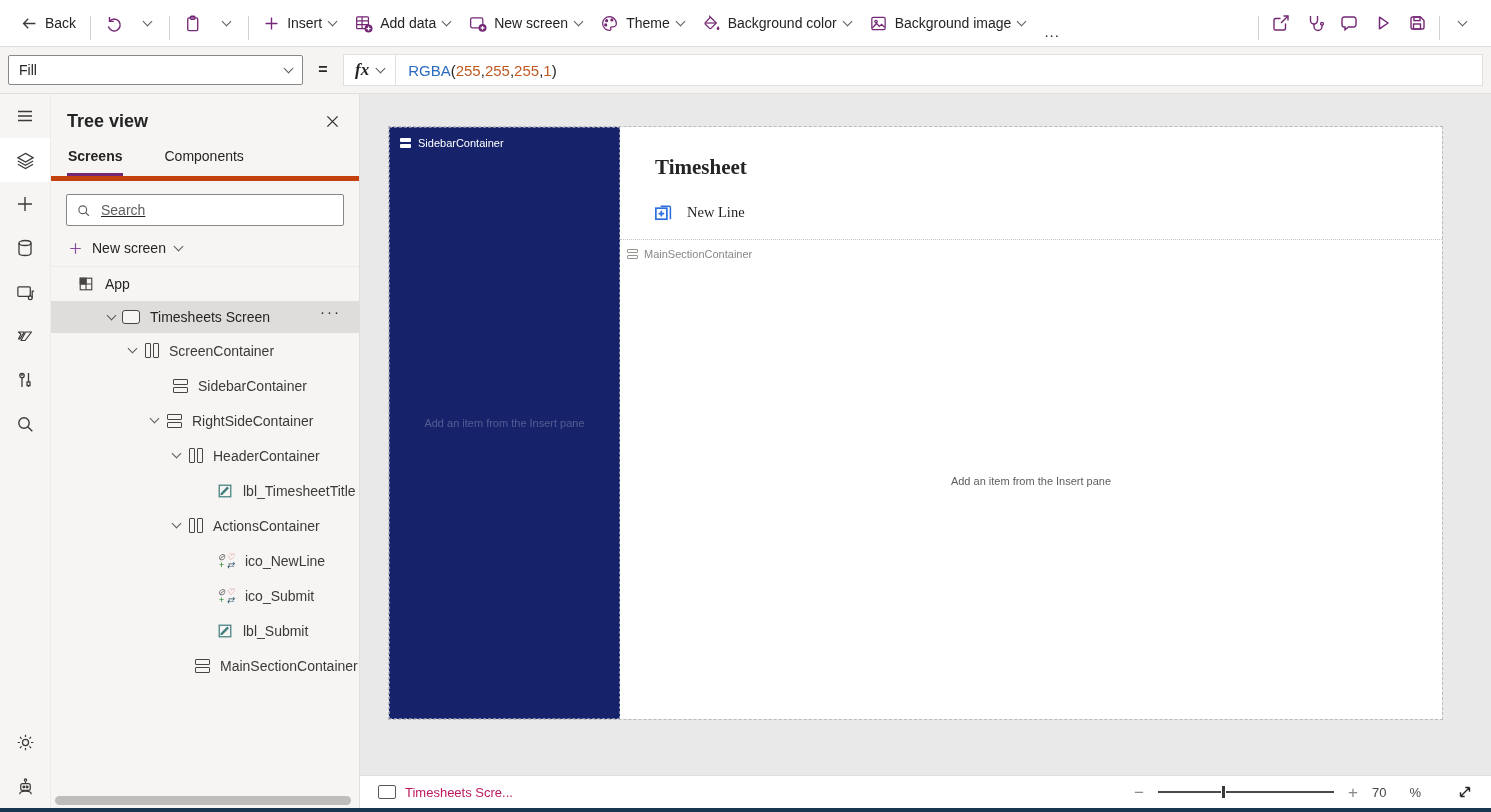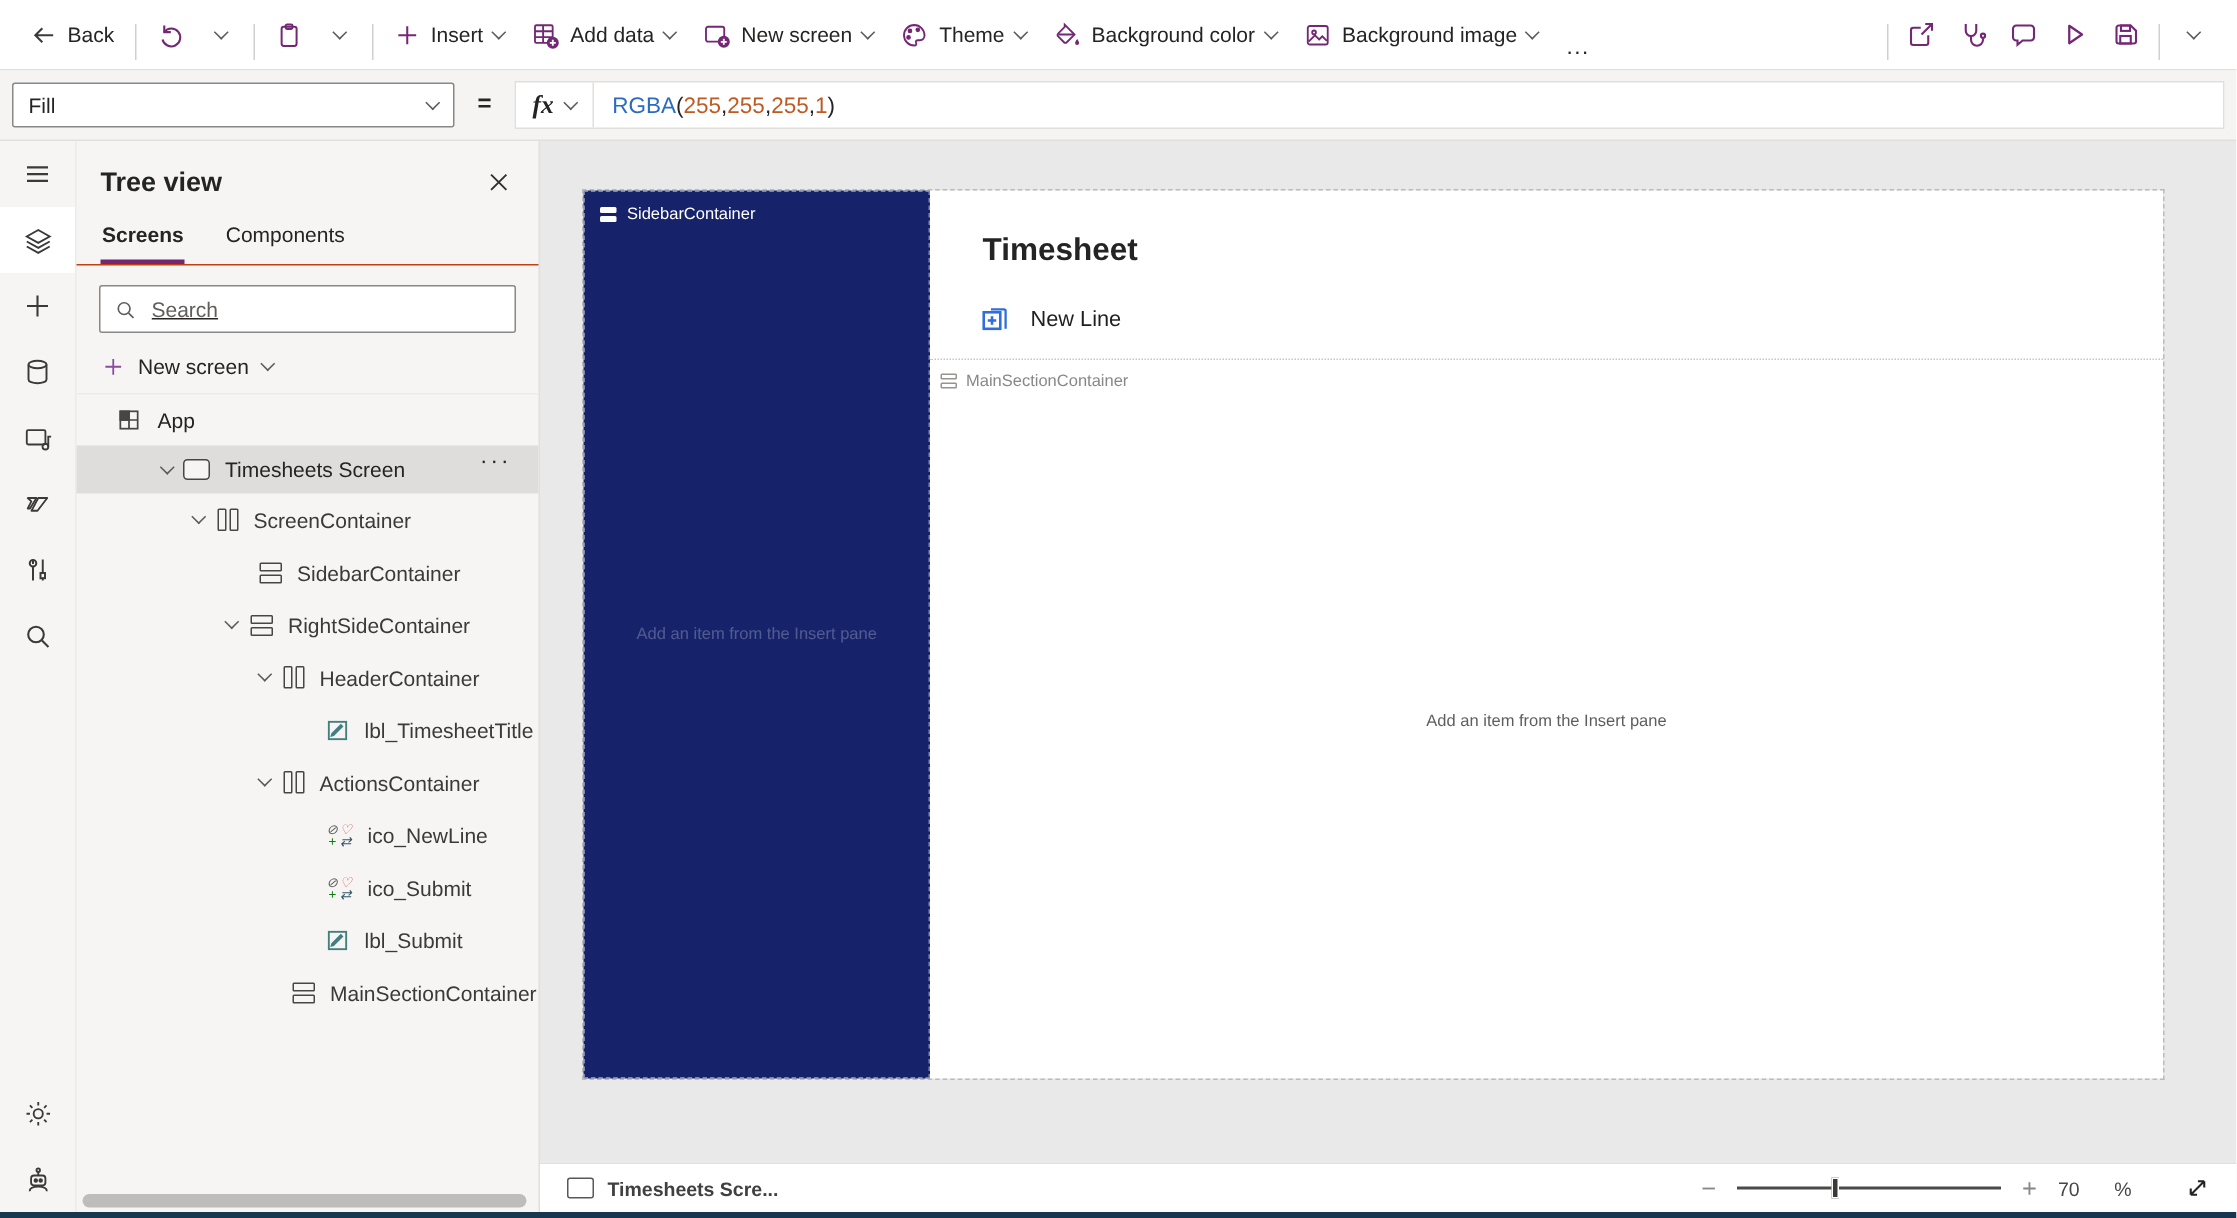--- a/index.html
+++ b/index.html
@@ -51,21 +51,21 @@
   .rail-spacer { margin-top:auto; }
 
   
   .tree-panel {
     position:absolute; top:94px; left:50px; width:310px; bottom:4px; background:#F6F5F4;
     border-left:1px solid #EDEBE9; border-right:1px solid #E1DFDD;
   }
   .tp-header { display:flex; align-items:center; justify-content:space-between; padding:16px 16px 4px 16px; }
   .tp-title { font-size:18px; font-weight:600; color:#242424; }
   .tp-close { width:22px; height:22px; display:flex; align-items:center; justify-content:center; cursor:pointer; }
-  .tp-tabs { display:flex; gap:26px; padding:0 16px; border-bottom:1px solid #c2410c; margin-top:6px;text-align:right; }
+  .tp-tabs { display:flex; gap:40px; padding:0 16px; border-bottom:5px solid #c2410c; margin-top:6px;text-align:right; }
   .tp-tab { font-size:14px; color:#252423; padding:6px 1px 9px 1px; cursor:pointer; border-bottom:3px solid transparent; }
   .tp-tab.selected { font-weight:700; border-bottom-color:#742774; }
   .search-box { margin:13px 15px 8px 15px; height:32px; background:#fff; border:1px solid #8A8886; border-radius:2px; display:flex; align-items:center; padding:0 9px; gap:8px;text-decoration:underline; }
   .search-box input { border:none; outline:none; background:transparent; font-size:14px; font-family:"Liberation Sans",sans-serif; flex:1; color:#252423; }
   .search-box input::placeholder { color:#605E5C; }
   .new-screen-btn { display:flex; align-items:center; gap:9px; padding:6px 17px 10px 17px; font-size:14px; cursor:pointer; }
   .app-row { display:flex; align-items:center; gap:11px; height:35px; padding-left:27px; border-top:1px solid #EDEBE9; font-size:14px; cursor:pointer; }
   .screen-row { display:flex; align-items:center; height:32px; background:#DEDDDC; font-size:14px; padding-left:57px; position:relative; cursor:pointer; }
   .screen-row .row-chev { margin-right:7px; }
   .screen-row .more { position:absolute; right:18px; top:2px; font-size:15px; letter-spacing:2px; color:#252423; cursor:pointer; }
@@ -83,32 +83,32 @@
 
   
   .canvas-area { position:absolute; top:94px; left:360px; right:0; bottom:4px; background:#E9E9E9; }
   .canvas { position:absolute; left:29px; top:33px; width:1053px; height:592px; background:#fff; outline:1px dashed #BDBBB9; }
   .sidebar-container { position:absolute; left:0; top:0; width:231px; height:592px; background:#16236B; border:1px dashed rgba(255,255,255,0.45); cursor:pointer; }
   .sc-label { position:absolute; top:9px; left:10px; display:flex; align-items:center; gap:7px; color:#fff; font-size:11px; }
   .hc-icon-white { display:flex; flex-direction:column; gap:2px; }
   .hc-icon-white i { width:11px; height:4px; background:#fff; border-radius:1px; }
   .sc-placeholder { position:absolute; top:289px; left:0; right:0; text-align:center; font-size:11px; color:rgba(255,255,255,0.25); }
   .rightside { position:absolute; left:231px; top:0; right:0; bottom:0; }
-  .rs-header { position:relative; height:113px; border-bottom:1px dotted #C8C6C4; }
+  .rs-header { position:relative; height:113px; border-bottom:1px dotted #C8C6C4;font-family:Liberation Serif, serif; }
   .rs-title { position:absolute; left:35px; top:28px; font-size:21px; font-weight:700; color:#242424; cursor:pointer; }
   .new-line { position:absolute; left:32px; top:74px; display:flex; align-items:center; gap:12px; cursor:pointer; }
   .new-line-label { font-size:14.5px; color:#1F1F1F; }
   .main-label { position:absolute; left:7px; top:121px; display:flex; align-items:center; gap:6px; color:#8A8886; font-size:11px; cursor:pointer; }
   .hc-icon-gray { display:flex; flex-direction:column; gap:2px; }
   .hc-icon-gray i { width:11px; height:4px; border:1px solid #97948F; border-radius:1px; }
   .rs-placeholder { position:absolute; top:348px; left:0; right:0; text-align:center; font-size:11px; color:#605E5C; }
 
   
   .status-bar { position:absolute; left:0; right:0; bottom:0; height:33px; background:#fff; border-top:1px solid #E1DFDD; display:flex; align-items:center; padding:0 18px; }
-  .sb-screen { display:flex; align-items:center; gap:9px; font-size:13px; color:#404040; cursor:pointer;font-weight:bold; }
+  .sb-screen { display:flex; align-items:center; gap:9px; font-size:13px; color:#be185d; cursor:pointer; }
   .sb-screen-icon { width:18px; height:14px; border:1.5px solid #5A5857; border-radius:2px; background:#fff; }
   .sb-zoom { margin-left:auto; display:flex; align-items:center; gap:14px; }
   .zoom-glyph { font-size:17px; color:#8A8886; cursor:pointer; line-height:1; }
   .zoom-track { position:relative; width:176px; height:2px; background:#4A4A4A; cursor:pointer; }
   .zoom-thumb { position:absolute; left:36%; top:-6px; width:5px; height:14px; background:#3B3A39; border:1px solid #fff; cursor:grab; }
   .zoom-val { font-size:13px; color:#484644; display:flex; gap:23px; }
   .sb-expand { margin-left:22px; cursor:pointer; }
 
   .bottom-strip { position:absolute; left:0; right:0; bottom:0; height:4px; background:#17364F; z-index:20; }
 </style>

